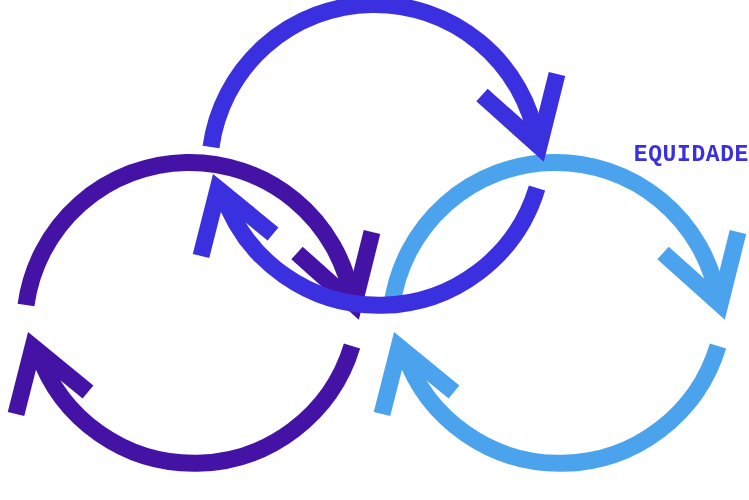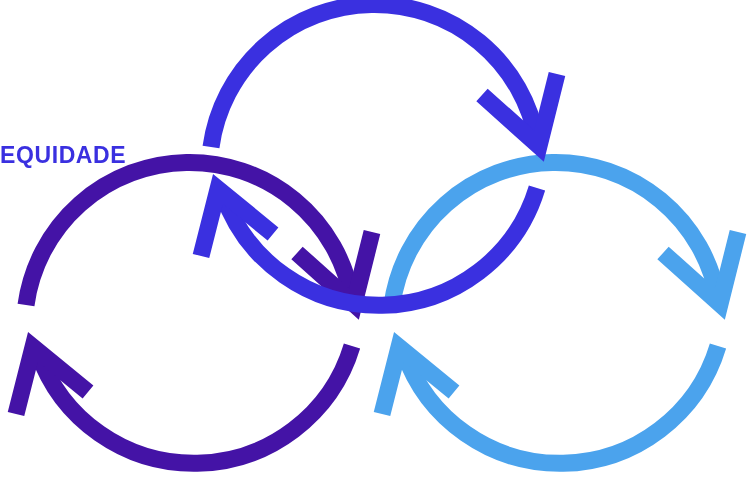--- a/index.html
+++ b/index.html
@@ -35,22 +35,22 @@
   .arrow-head {
     fill: none;
     stroke-linecap: butt;
     stroke-linejoin: miter;
   }
   #center-label {
     position: absolute;
     left: 0;
     top: 142px;
     width: 749px;
-    text-align: left;
-    font-family: Liberation Sans, sans-serif;
+    text-align: right;
+    font-family: Liberation Mono, monospace;
     font-size: 23px;
     font-weight: bold;
     letter-spacing: 0.6px;
     color: #3a30e0;
     user-select: none;
     white-space: nowrap;
   }
 </style>
 </head>
 <body>

